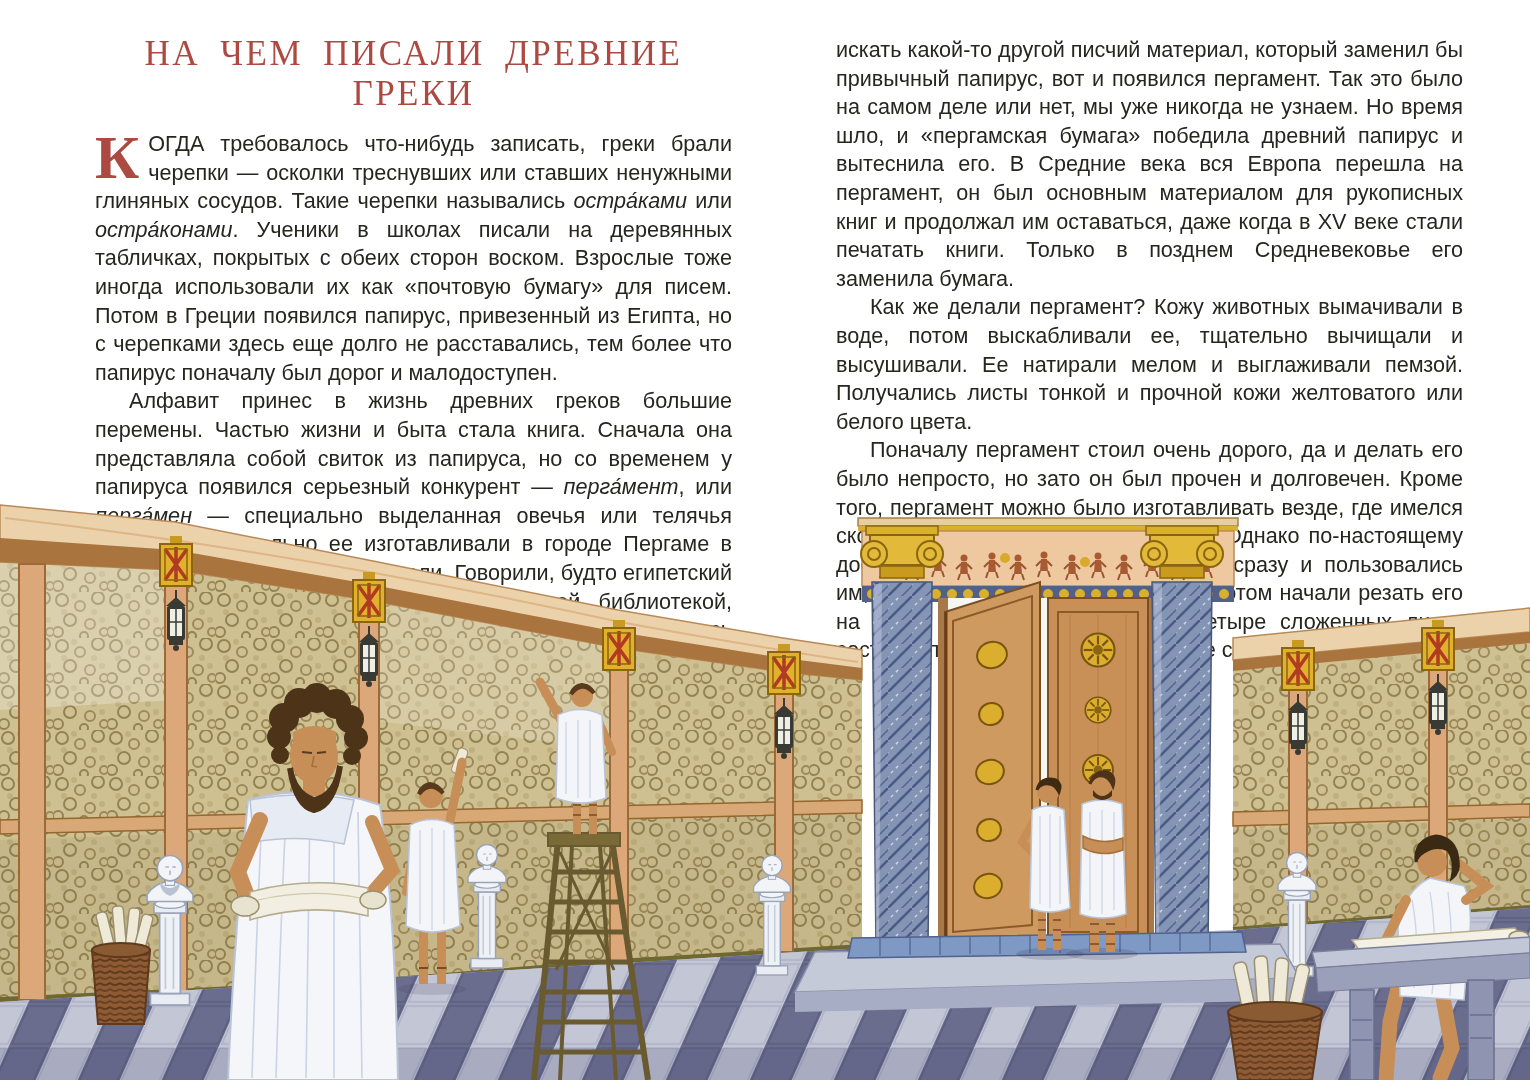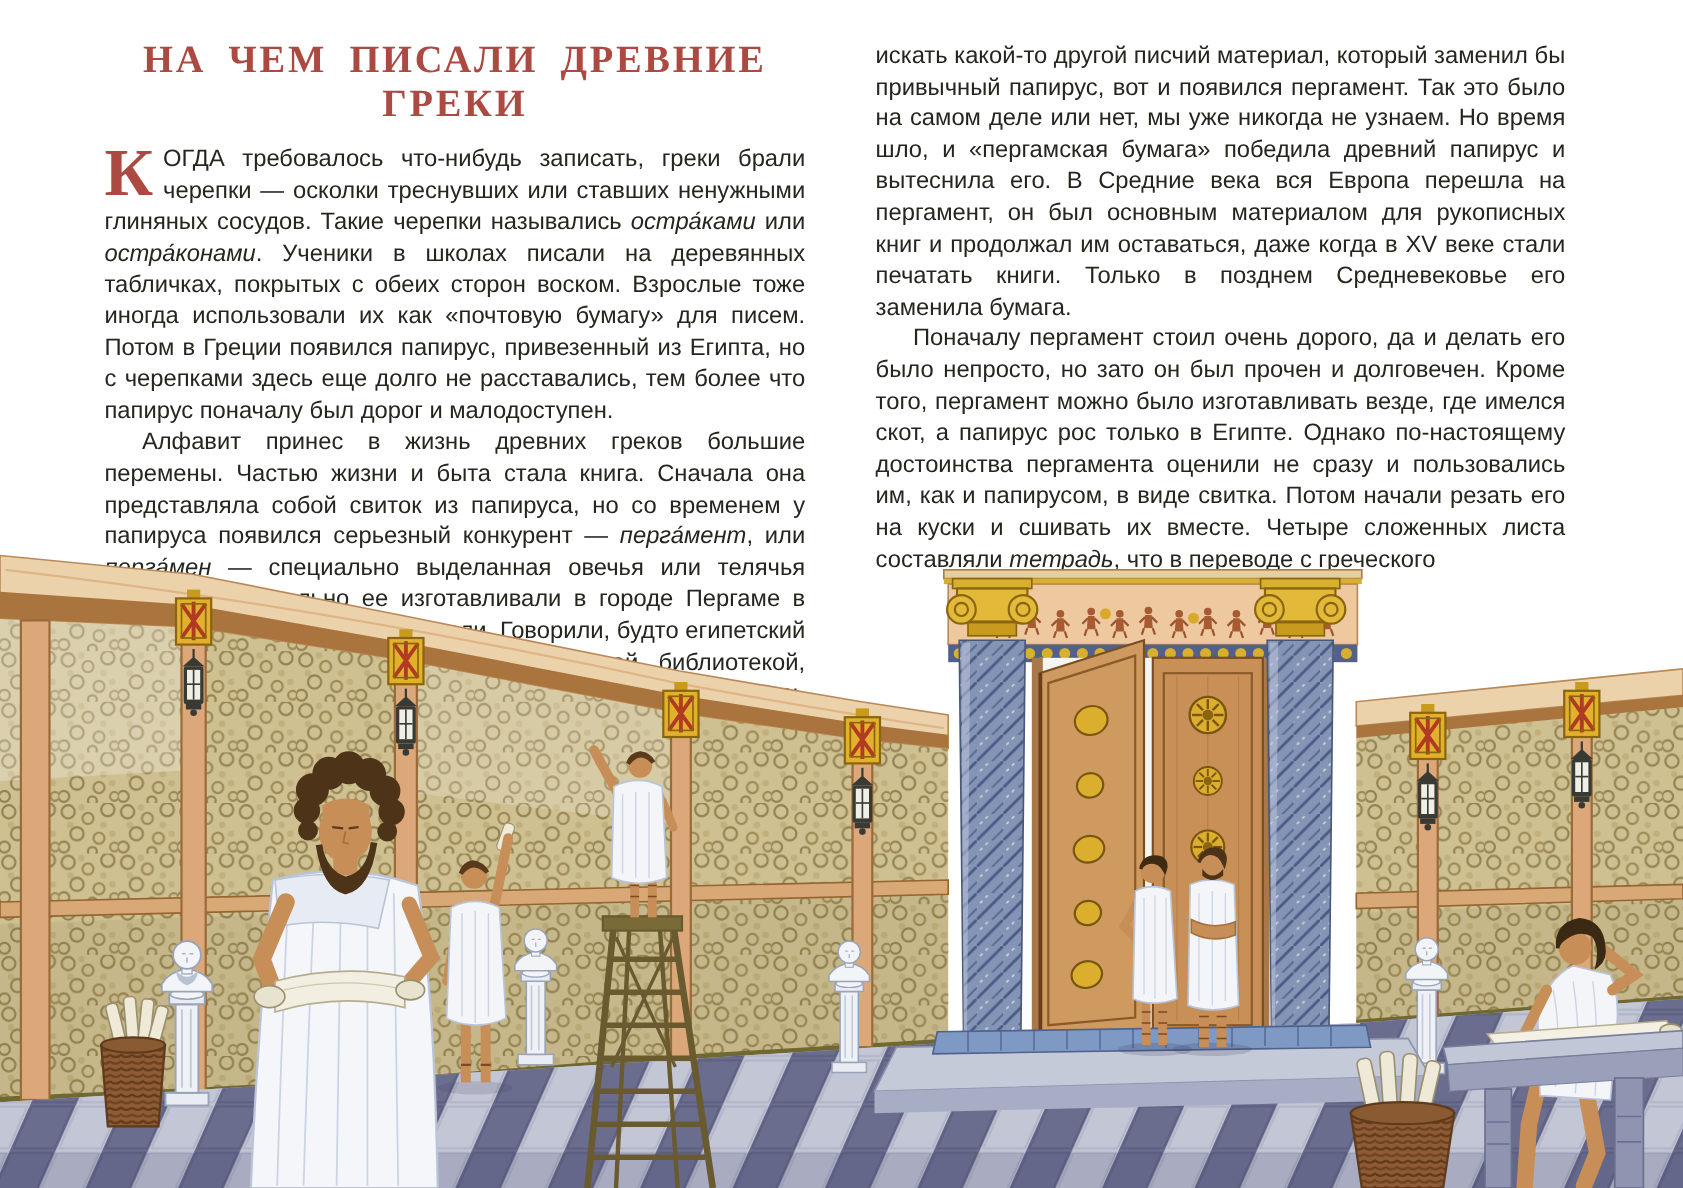--- a/index.html
+++ b/index.html
@@ -3,23 +3,23 @@
 <meta charset="utf-8">
 <style>
   :root{
     --title-red:#ac4a42; --text-dark:#26261f;
   }
   html,body{margin:0;padding:0;background:#fff;}
   body{width:1530px;height:1080px;position:relative;overflow:hidden;
        font-family:"Liberation Sans","DejaVu Sans",sans-serif;}
   .page-col{position:absolute;top:0;}
   #left-col{left:95px;width:637px;top:34px;}
-  #right-col{left:796px;width:627px;top:36px;}
+  #right-col{left:836px;width:627px;top:36px;}
   .title{margin:0 0 16px 0;text-align:center;
-         font-family:"Liberation Serif","DejaVu Serif",serif;font-weight:700;
+         font-family:"Liberation Serif","DejaVu Serif",serif;font-weight:400;
          font-size:35px;letter-spacing:2.5px;word-spacing:9px;color:var(--title-red);}
   .para{margin:0;font-size:21.6px;line-height:28.6px;text-align:justify;
         color:var(--text-dark);}
   .para.indent{text-indent:34px;}
   .para em{}
   .dropcap{float:left;font-family:"Liberation Serif","DejaVu Serif",serif;
            font-weight:700;font-size:61px;line-height:50px;color:var(--title-red);
            padding:3px 9px 0 0;}
   #illustration{position:absolute;left:0;top:500px;width:1530px;height:580px;}
   svg{display:block;}
@@ -31,20 +31,21 @@
   <h1 class="title">НА ЧЕМ ПИСАЛИ ДРЕВНИЕ ГРЕКИ</h1>
   <div>
       <p class="para"><span class="dropcap">К</span><span>ОГДА требовалось что-нибудь записать, греки брали черепки — осколки треснувших или ставших ненужными глиняных сосудов. Такие черепки назывались </span><em>остра́ками</em><span> или </span><em>остра́конами</em><span>. Ученики в школах писали на деревянных табличках, покрытых с обеих сторон воском. Взрослые тоже иногда использовали их как «почтовую бумагу» для писем. Потом в Греции появился папирус, привезенный из Египта, но с черепками здесь еще долго не расставались, тем более что папирус поначалу был дорог и малодоступен.</span></p>
       <p class="para indent"><span>Алфавит принес в жизнь древних греков большие перемены. Частью жизни и быта стала книга. Сначала она представляла собой свиток из папируса, но со временем у папируса появился серьезный конкурент — </span><em>перга́мент</em><span>, или </span><em>перга́мен</em><span> — специально выделанная овечья или телячья кожа. Первоначально ее изготавливали в городе Пергаме в Малой Азии, потому так и назвали. Говорили, будто египетский правитель Птолемей V, гордившийся своей библиотекой, запретил вывозить папирус из Египта, когда узнал, что царь Пергама Эвмен тоже собирает книги. Правителю Пергама пришлось срочно</span></p>
     </div>
 </div>
 
 <div class="page-col" id="right-col">
   <div>
       <p class="para"><span>искать какой-то другой писчий материал, который заменил бы привычный папирус, вот и появился пергамент. Так это было на самом деле или нет, мы уже никогда не узнаем. Но время шло, и «пергамская бумага» победила древний папирус и вытеснила его. В Средние века вся Европа перешла на пергамент, он был основным материалом для рукописных книг и продолжал им оставаться, даже когда в XV веке стали печатать книги. Только в позднем Средневековье его заменила бумага.</span></p>
+      <p class="para indent"><span>Как же делали пергамент? Кожу животных вымачивали в воде, потом выскабливали ее, тщательно вычищали и высушивали. Ее натирали мелом и выглаживали пемзой. Получались листы тонкой и прочной кожи желтоватого или белого цвета.</span></p>
       <p class="para indent"><span>Поначалу пергамент стоил очень дорого, да и делать его было непросто, но зато он был прочен и долговечен. Кроме того, пергамент можно было изготавливать везде, где имелся скот, а папирус рос только в Египте. Однако по-настоящему достоинства пергамента оценили не сразу и пользовались им, как и папирусом, в виде свитка. Потом начали резать его на куски и сшивать их вместе. Четыре сложенных листа составляли </span><em>тетрадь</em><span>, что в переводе с греческого</span></p>
     </div>
 </div>
 
 <div id="illustration">
 <svg viewBox="0 0 1530 580" width="1530" height="580" xmlns="http://www.w3.org/2000/svg">
   <defs>
     <pattern id="scrolls" width="54" height="46" patternUnits="userSpaceOnUse">
       <circle cx="8" cy="8" r="6" fill="none" stroke="#8d7b49" stroke-width="2"></circle>
       <circle cx="26" cy="14" r="5" fill="none" stroke="#978350" stroke-width="2"></circle>

